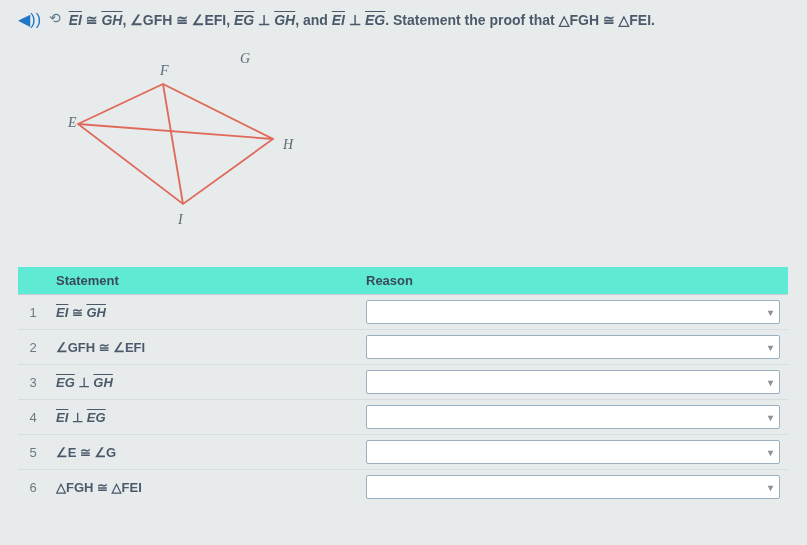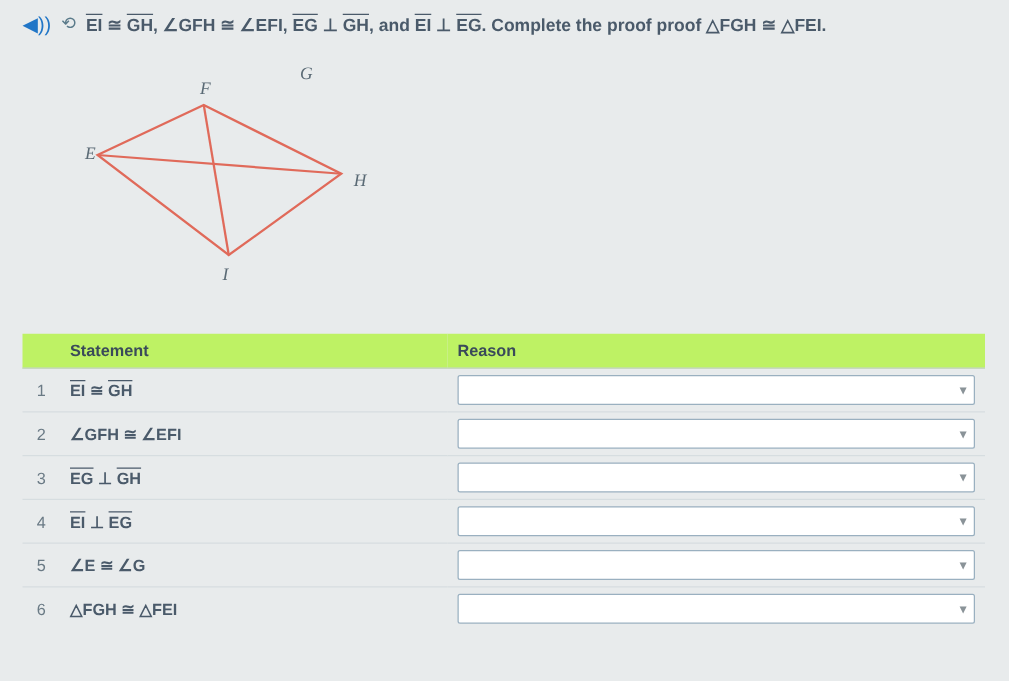--- a/index.html
+++ b/index.html
@@ -31,39 +31,40 @@
       display: inline-flex;
       align-items: center;
     }
     .problem-text {
       color: #4a5a6a;
       font-weight: bold;
       line-height: 1.5;
     }
     .ov {
       text-decoration: overline;
+      font-style: italic;
     }
     .it { }
     .figure {
       margin: 8px 0 15px 30px;
     }
     .table-wrap {
       width: 770px;
     }
     table {
       width: 100%;
       border-collapse: collapse;
       font-size: 13px;
     }
     thead th {
       text-align: left;
       padding: 6px 8px;
       color: #3a4a5a;
       font-weight: bold;
-      background: #bef264;
+      background: #5eead4;
       border-bottom: 1px solid #c6cfd4;
     }
     thead th:first-child { width: 30px; }
     tbody td {
       padding: 5px 8px;
       border-top: 1px solid #d6dde0;
       color: #4a5a6a;
       font-weight: bold;
       vertical-align: middle;
     }
@@ -94,21 +95,21 @@
 <body>
 
 <div class="problem">
   <span class="audio-icon">◀))</span>
   <span class="rot-icon">⟲</span>
   <div class="problem-text">
     <span class="ov">EI</span> ≅ <span class="ov">GH</span>,
     ∠<span class="it">GFH</span> ≅ ∠<span class="it">EFI</span>,
     <span class="ov">EG</span> ⊥ <span class="ov">GH</span>,
     and <span class="ov">EI</span> ⊥ <span class="ov">EG</span>.
-    <span>Complete the proof proof △</span><span class="it">FGH</span><span> ≅ </span><span>△</span><span class="it">FEI</span><span>.</span>
+    <span>Statement the proof that △</span><span class="it">FGH</span><span> ≅ </span><span>△</span><span class="it">FEI</span><span>.</span>
   </div>
 </div>
 
 <div class="figure">
   <svg width="280" height="210" viewBox="0 0 280 210">
     <g stroke="#e06a5a" stroke-width="1.8" fill="none">
       <polygon points="30,85 115,45 225,100 135,165"></polygon>
       <line x1="115" y1="45" x2="135" y2="165"></line>
       <line x1="30" y1="85" x2="225" y2="100"></line>
     </g>

